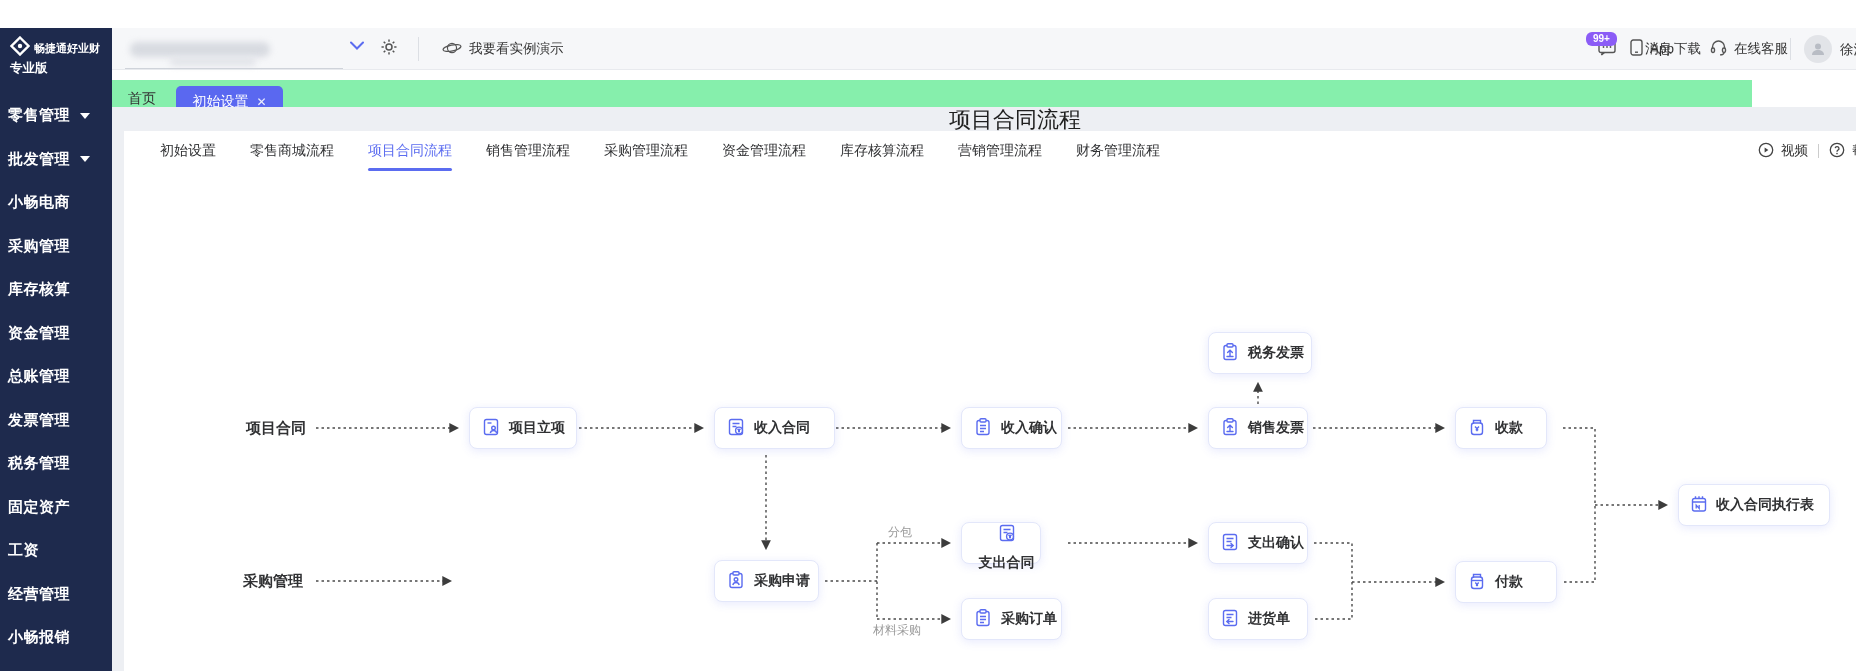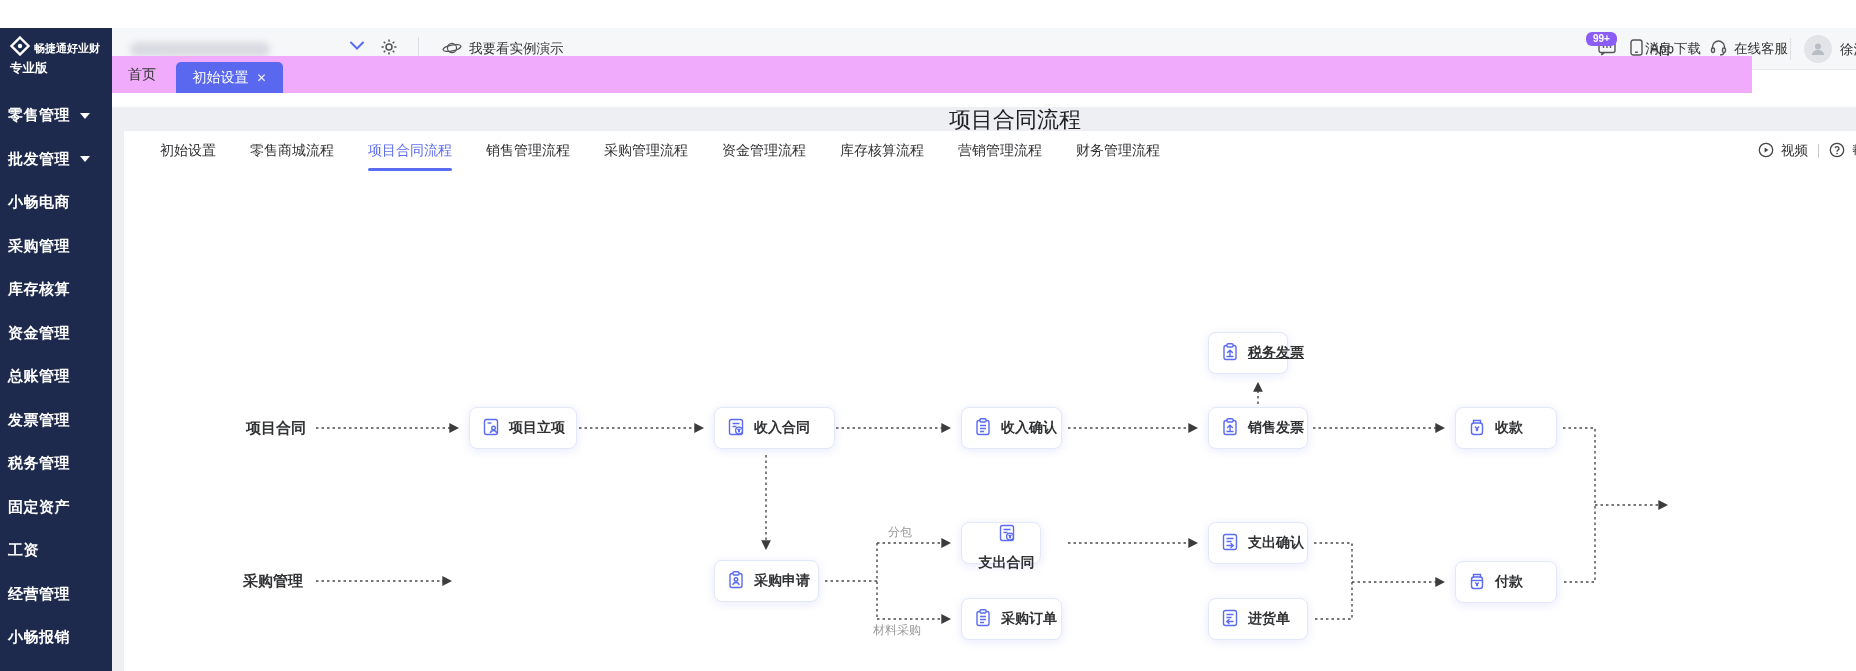--- a/index.html
+++ b/index.html
@@ -30,21 +30,21 @@
   .hdr-ico { position:absolute; display:flex; align-items:center; justify-content:center; }
   .hdr-divider { position:absolute; width:1px; background:#dcdfe4; }
   .hdr-link { position:absolute; display:flex; align-items:center; gap:7px; color:#333; font-size:13.5px; cursor:pointer; white-space:nowrap; }
   .badge { position:absolute; background:#8b5cf6; color:#fff; font-size:10px; font-weight:700;
            border-radius:6px; padding:2px 7px; line-height:1; }
   .avatar { position:absolute; width:28px; height:28px; border-radius:50%; background:#e2e4e8;
             display:flex; align-items:center; justify-content:center; }
   .user-name { position:absolute; color:#333; font-size:13.5px; white-space:nowrap; }
 
   
-  .tabstrip { position:absolute; left:112px; top:56px; width:1640px; height:37px; background:#f0abfc; }
+  .tabstrip { position:absolute; left:112px; top:80px; width:1640px; height:37px; background:#86efac; }
   .tab-home { position:absolute; left:16px; top:0; height:37px; display:flex; align-items:center;
               color:#333; font-size:14px; cursor:pointer; }
   .tab-active { position:absolute; left:64px; top:6px; width:107px; height:31px; background:#5a68f0;
                 border-radius:5px 5px 0 0; color:#fff; font-size:14px; display:flex; align-items:center;
                 justify-content:center; gap:8px; cursor:pointer; }
   .tab-close { font-size:12px; opacity:.9; cursor:pointer; }
 
   
   .content-bg { position:absolute; left:112px; top:107px; width:1744px; height:564px; background:#edeff3; }
   .card { position:absolute; left:124px; top:131px; width:1732px; height:540px; background:#ffffff; }
@@ -343,38 +343,46 @@
 
   <div class="node" style="left:1208px; top:407px; width:100px;">
     <span><svg width="20" height="20" viewBox="0 0 20 20" fill="none" stroke="#5b6cf0" stroke-width="1.4">
           <rect x="4" y="3.5" width="12" height="14" rx="2"></rect>
           <rect x="7" y="1.8" width="6" height="3.2" rx="1" fill="#fff"></rect>
           <path d="M10 14.5V8.5M7.6 10.6 10 8.2l2.4 2.4M7 14.5h6" stroke-linecap="round"></path>
         </svg></span>
     <span>销售发票</span>
   </div>
 
-  <div class="node" style="left:1208px; top:332px; width:80px;text-decoration:underline;">
+  <div class="node" style="left:1208px; top:332px; width:104px;">
     <span><svg width="20" height="20" viewBox="0 0 20 20" fill="none" stroke="#5b6cf0" stroke-width="1.4">
           <rect x="4" y="3.5" width="12" height="14" rx="2"></rect>
           <rect x="7" y="1.8" width="6" height="3.2" rx="1" fill="#fff"></rect>
           <path d="M10 14.5V8.5M7.6 10.6 10 8.2l2.4 2.4M7 14.5h6" stroke-linecap="round"></path>
         </svg></span>
     <span>税务发票</span>
   </div>
 
-  <div class="node" style="left:1455px; top:407px; width:102px;text-align:center;">
+  <div class="node" style="left:1455px; top:407px; width:92px;text-align:center;">
     <span><svg width="20" height="20" viewBox="0 0 20 20" fill="none" stroke="#5b6cf0" stroke-width="1.4">
           <rect x="4.5" y="6" width="11" height="11.5" rx="2.5"></rect>
           <path d="M6.5 6V3.5h7V6M6.5 3.5h7" stroke-linecap="round"></path>
           <path d="M8 9.5l2 2.3 2-2.3M10 11.8v2.4M8.7 12.8h2.6"></path>
         </svg></span>
     <span>收款</span>
   </div>
 
+  <div class="node" style="left:1678px; top:484px; width:152px; gap:7px; padding-left:10px;">
+    <span><svg width="20" height="20" viewBox="0 0 20 20" fill="none" stroke="#5b6cf0" stroke-width="1.4">
+          <rect x="3.5" y="4.5" width="13" height="12.5" rx="2"></rect>
+          <path d="M6.5 4.5V2.2M10 4.5V2.2M13.5 4.5V2.2M3.5 8h13"></path>
+          <path d="M7.2 14.5v-3.4l3 3.4v-3.4" stroke-width="1.3"></path>
+        </svg></span>
+    <span>收入合同执行表</span>
+  </div>
 
   <div class="node" style="left:714px; top:560px; width:105px;">
     <span><svg width="20" height="20" viewBox="0 0 20 20" fill="none" stroke="#5b6cf0" stroke-width="1.4">
           <rect x="4" y="3.5" width="12" height="14" rx="2"></rect>
           <rect x="7" y="1.8" width="6" height="3.2" rx="1" fill="#fff"></rect>
           <circle cx="10" cy="9.5" r="1.8"></circle>
           <path d="M6.8 15c.4-1.6 1.6-2.5 3.2-2.5s2.8.9 3.2 2.5"></path>
         </svg></span>
     <span>采购申请</span>
   </div>

